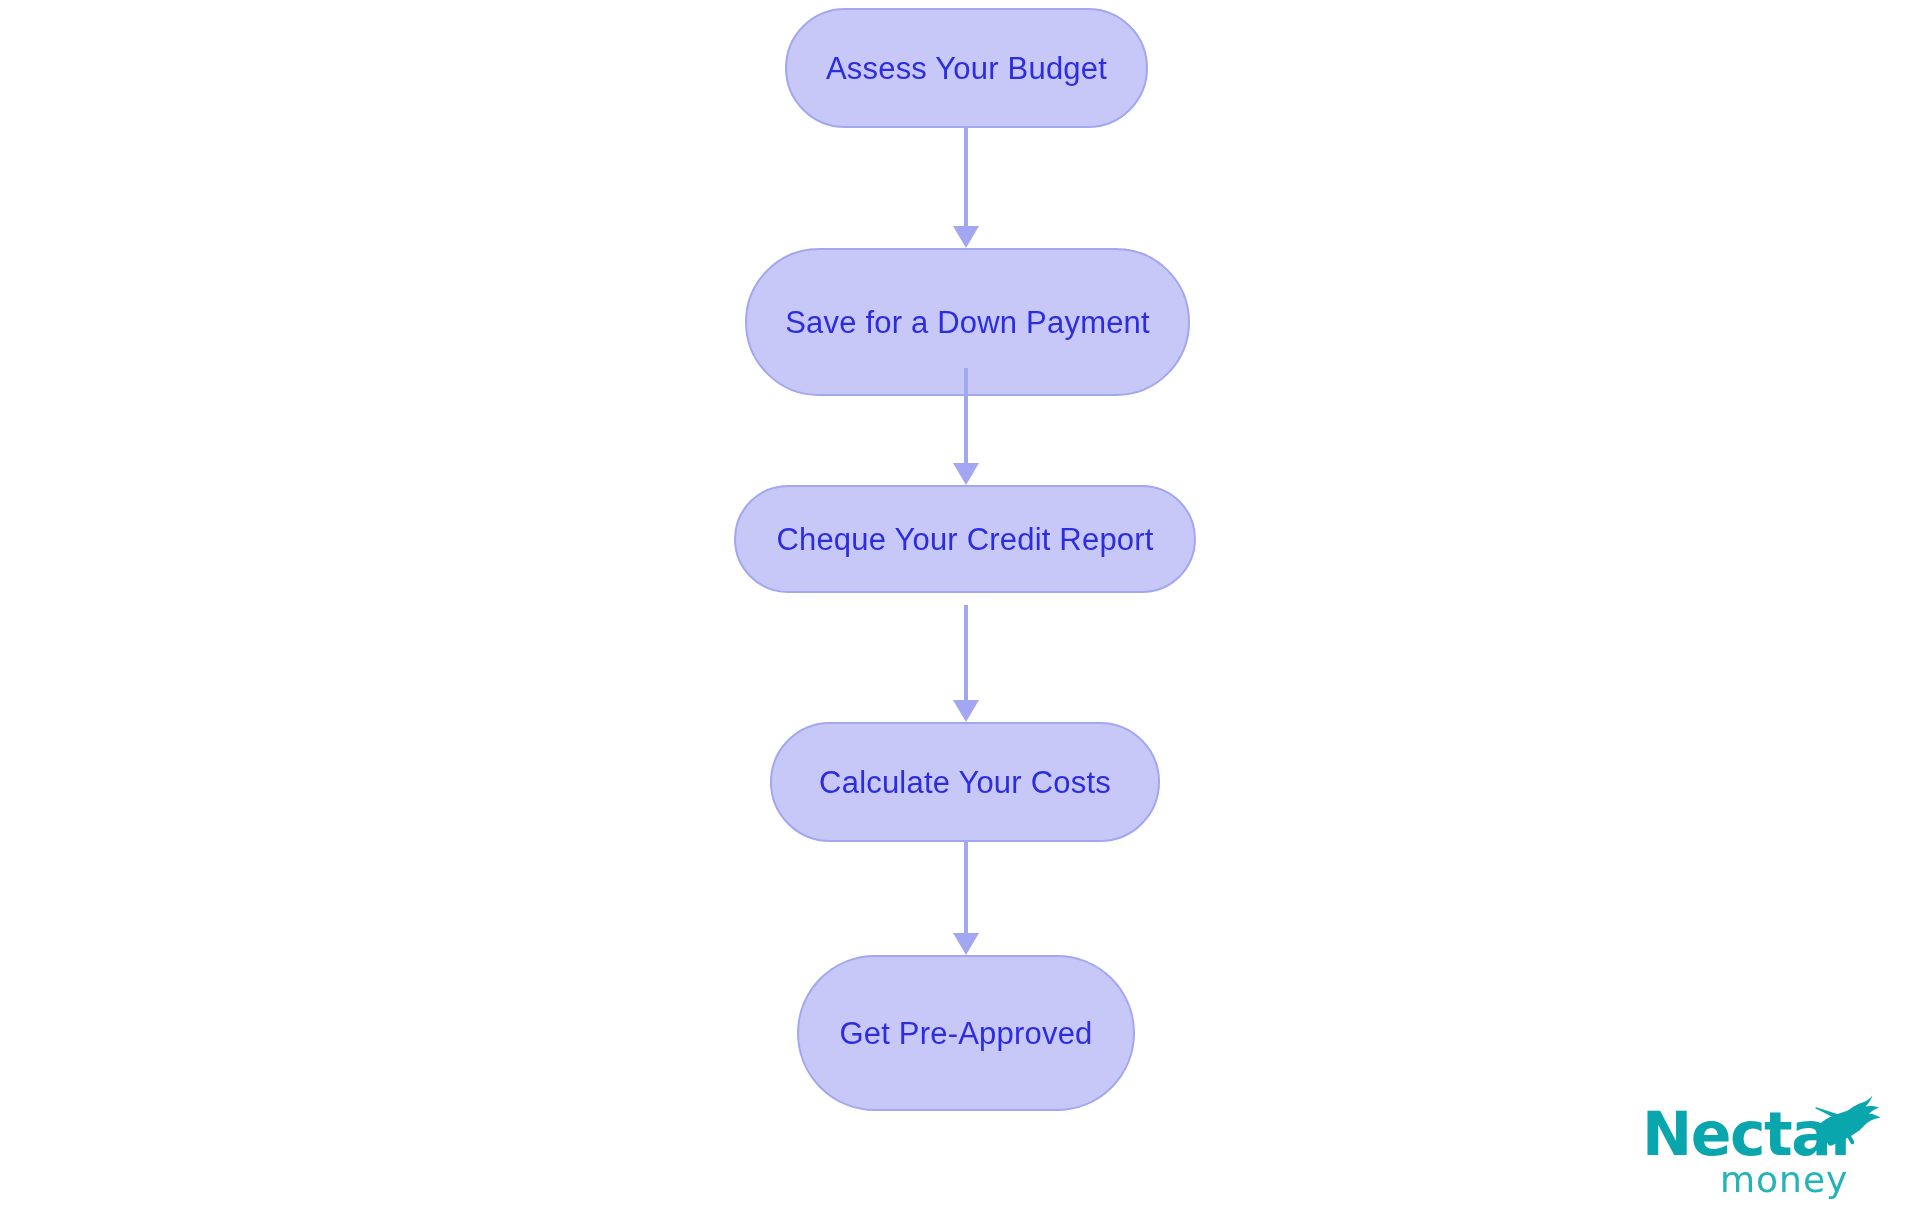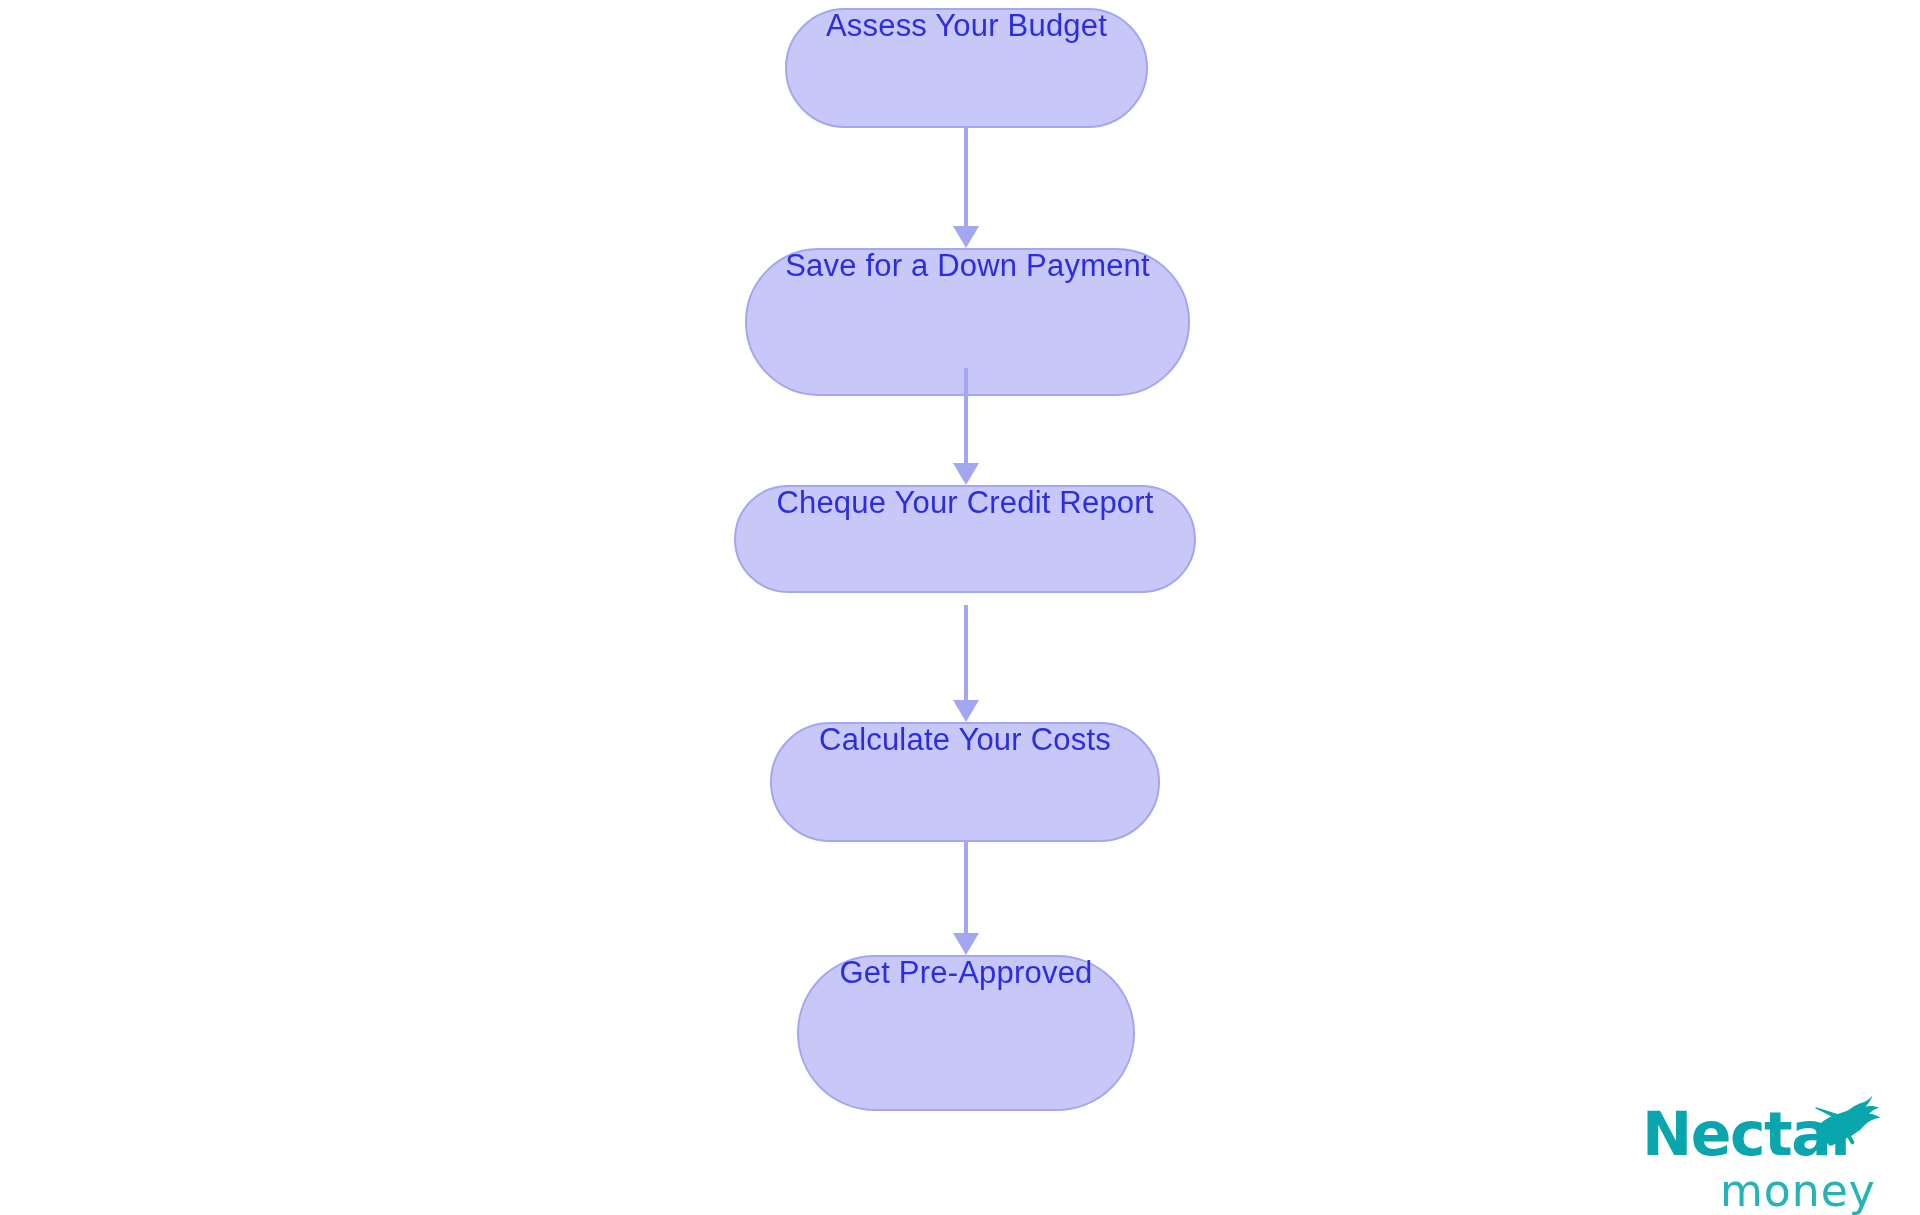--- a/index.html
+++ b/index.html
@@ -19,21 +19,21 @@
     height: 1215px;
     background: #ffffff;
   }
   .flow-node {
     position: absolute;
     box-sizing: border-box;
     background: #c7c8f8;
     border: 2px solid #a3a6f0;
     border-radius: 999px;
     display: flex;
-    align-items: flex-start;
+    align-items: center;
     justify-content: center;
     color: #2d2de0;
     font-size: 31px;
     font-weight: 400;
     letter-spacing: 0.2px;
     line-height: 1;
     white-space: nowrap;
   }
   .node-label {
     display: block;
@@ -71,22 +71,22 @@
     top: 6px;
     font-size: 60px;
     font-weight: 700;
     color: #0aa6ad;
     letter-spacing: -1.5px;
     font-family: "DejaVu Sans", sans-serif;
   }
   .brand-sub {
     position: absolute;
     left: 78px;
-    top: 72px;
-    font-size: 44px;
+    top: 66px;
+    font-size: 36px;
     font-weight: 400;
     color: #23b3b8;
     letter-spacing: 1px;
     font-family: "DejaVu Sans", sans-serif;
   }
   .brand-bird {
     position: absolute;
     right: 4px;
     top: 0px;
     width: 78px;

